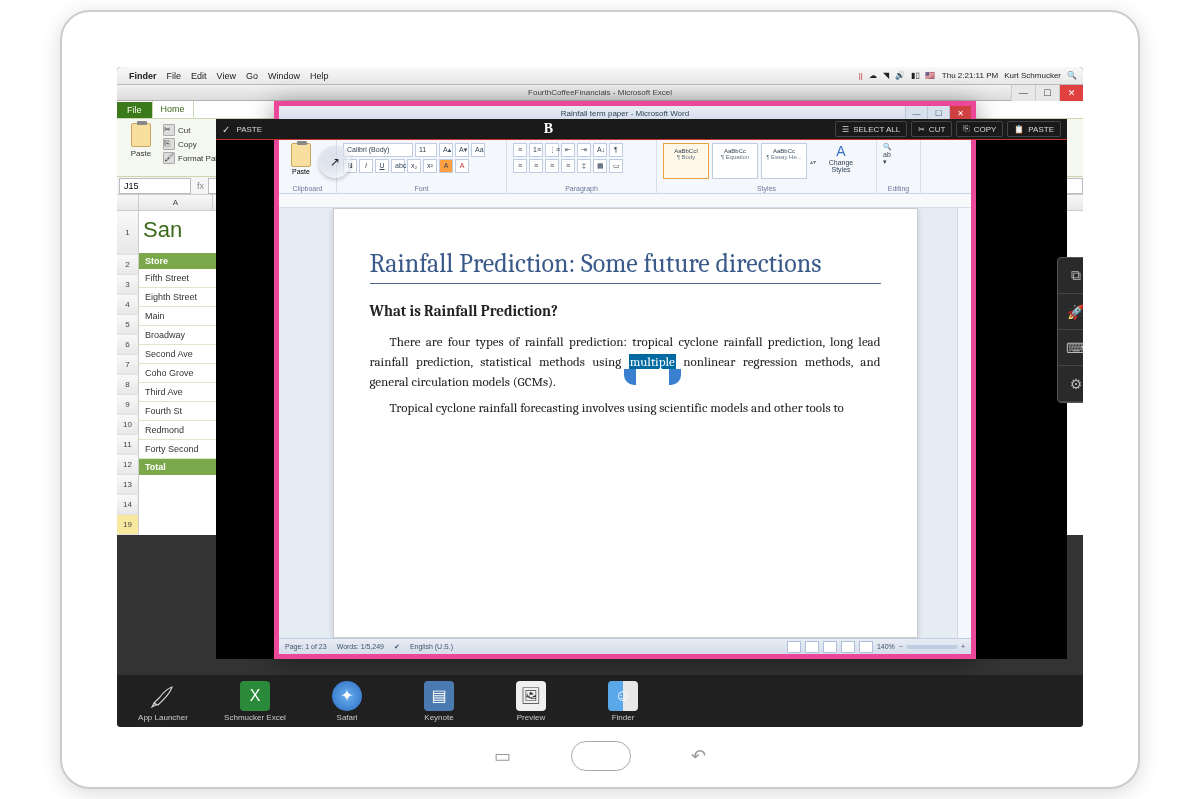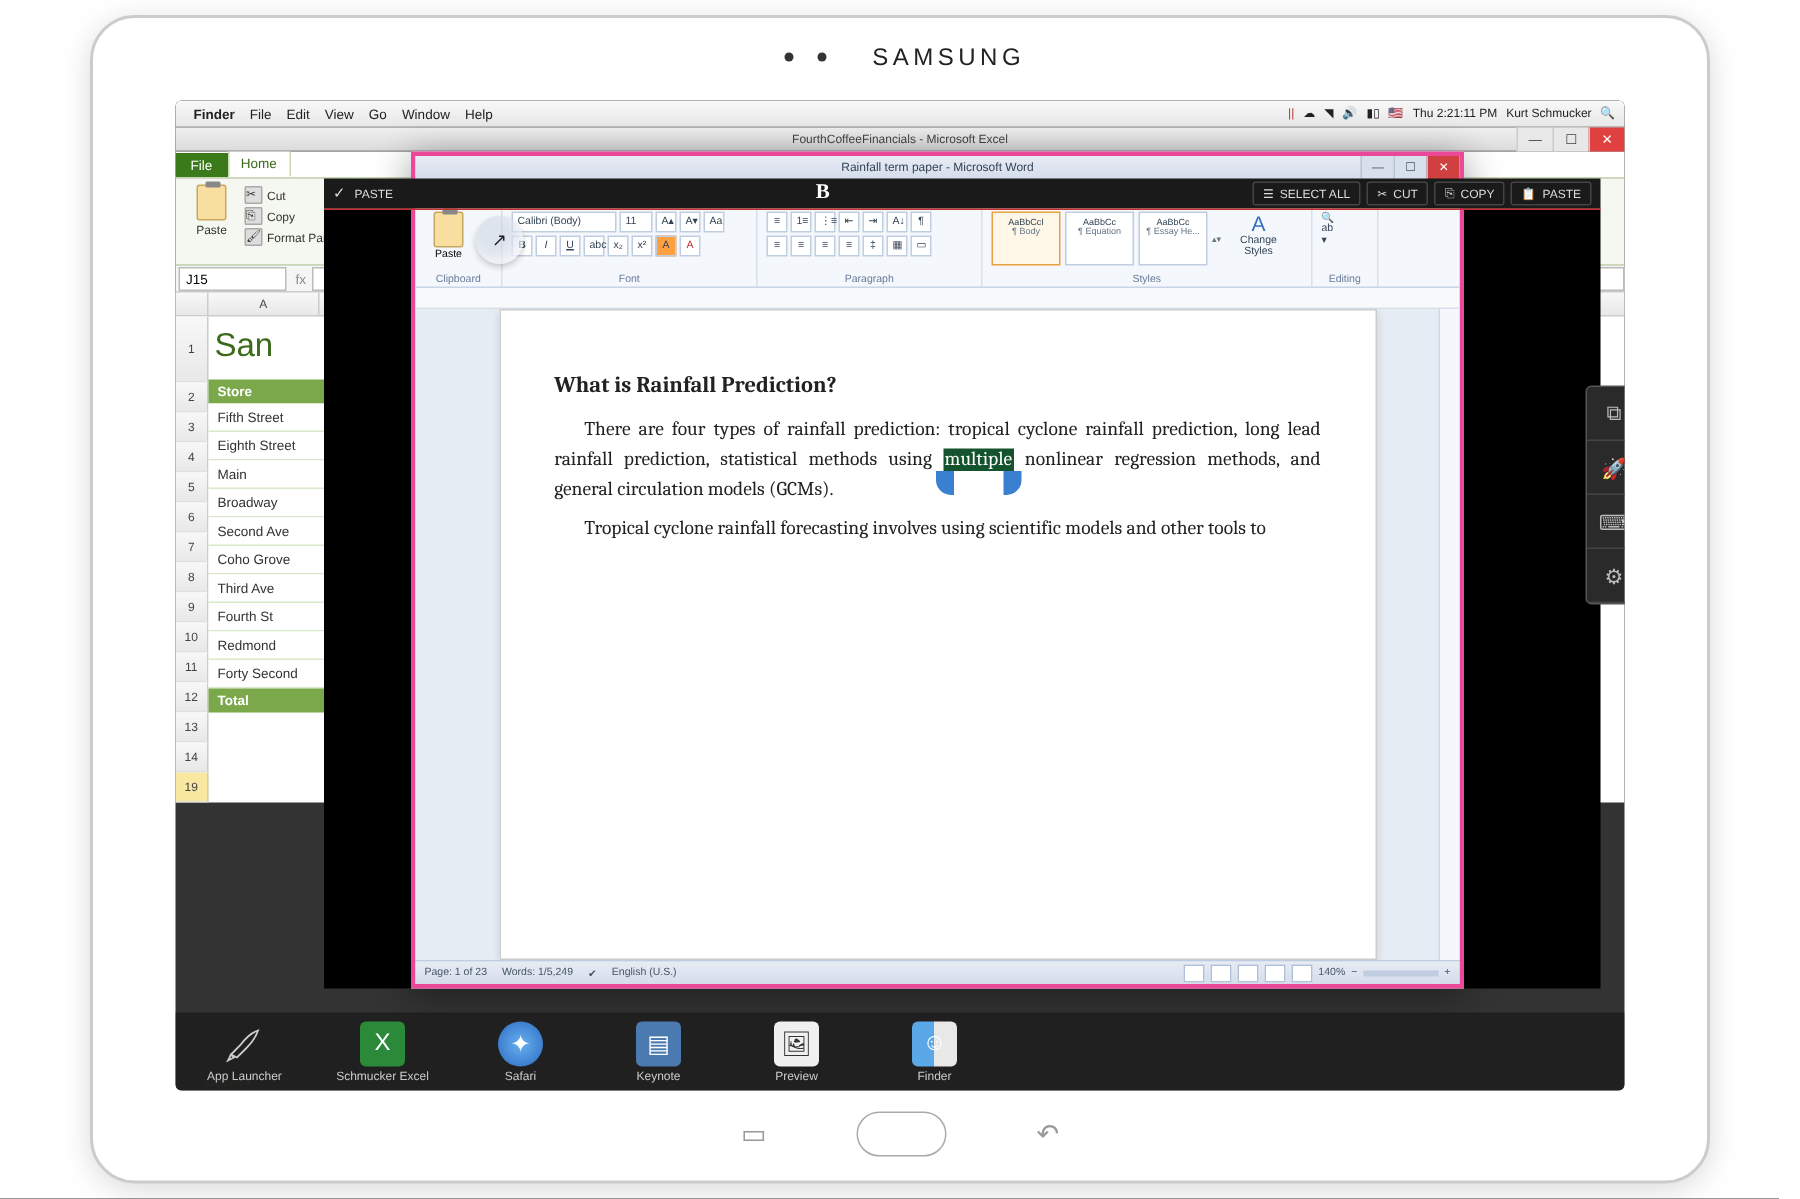--- a/index.html
+++ b/index.html
@@ -82,21 +82,21 @@
   }
   .parallels-toolbar .done-area { display:flex; align-items:center; gap:6px; }
   .parallels-toolbar .check { font-size:10px; }
   .parallels-toolbar .right-tools { margin-left:auto; display:flex; gap:4px; }
   .ptool { display:flex; align-items:center; gap:4px; border:1px solid #444; padding:2px 6px; border-radius:2px; }
   .parallels-redline { position:absolute; left:99px; right:16px; top:72px; height:1px; background:#c83030; z-index:7; }
   
   
   .word-window {
     position:absolute; left:157px; right:107px; top:34px; bottom:68px;
-    background:#fff; border:3px solid #ec4899; z-index:5; box-shadow: 0 4px 24px rgba(0,0,0,.4);
+    background:#fff; border:5px solid #ec4899; z-index:5; box-shadow: 0 4px 24px rgba(0,0,0,.4);
     display:flex; flex-direction:column;
   }
   .word-title { height:16px; background:linear-gradient(#e8ecf4,#d4dceb); font-size:8px; text-align:center; line-height:16px; color:#345; position:relative; }
   .word-title .wb { position:absolute; right:0; top:0; display:flex; }
   .word-title .wb span { width:22px; height:16px; line-height:16px; text-align:center; font-size:8px; background:#d8e0ec; border-left:1px solid #b8c4d8; color:#456; }
   .word-title .wb .wcl { background:#d04040; color:#fff; }
   .word-tabs { height:18px; background:#fff; border-bottom:1px solid #c8d4e8; display:flex; font-size:8px; align-items:flex-end; }
   .word-tabs .wfile { background:#2a5aa8; color:#fff; padding:3px 12px; }
   .word-tabs .wtab { padding:3px 10px; color:#2a5aa8; }
   .word-tabs .wtab.active { border:1px solid #c8d4e8; border-bottom:1px solid #fff; background:#fff; }
@@ -113,21 +113,21 @@
   
   .word-ruler { height:14px; background:#f8f9fb; border-bottom:1px solid #d8e0ec; }
   .word-doc { flex:1; background:#e6ecf4; display:flex; justify-content:center; overflow:hidden; position:relative; }
   .word-doc .vsb { position:absolute; right:0; top:0; bottom:0; width:14px; background:#f4f7fb; border-left:1px solid #d0d8e8;}
   .word-page { width:585px; background:#fff; border:1px solid #ccc; box-shadow:0 2px 6px rgba(0,0,0,.15); padding:40px 36px 20px 36px; }
   .doc-title { font-family:"Cambria","Times New Roman",serif; font-size:26px; color:#3a5a8a; border-bottom:1px solid #4a6a9a; padding-bottom:4px; margin-bottom:18px; }
   .doc-authors { font-family:"Cambria",serif; font-style:italic; font-size:14px; color:#333; margin-bottom:2px; }
   .doc-course { font-family:"Cambria",serif; font-style:italic; font-size:14px; color:#3a70b0; margin-bottom:20px; }
   .doc-h2 { font-family:"Cambria",serif; font-weight:bold; font-size:15px; color:#222; margin-bottom:12px; }
   .doc-p { font-family:"Cambria","Times New Roman",serif; font-size:13px; color:#222; line-height:1.55; text-indent:20px; text-align:justify; margin-bottom:6px; }
-  .sel-word { background:#14532d; color:#fff; padding:0 1px; position:relative; }
+  .sel-word { background:#0369a1; color:#fff; padding:0 1px; position:relative; }
   .sel-handle { position:absolute; width:12px; height:16px; background:#3a80d0; bottom:-16px; }
   .sel-handle.left { left:-5px; border-radius:0 0 0 10px; }
   .sel-handle.right { right:-5px; border-radius:0 0 10px 0; }
   .word-status { height:16px; background:linear-gradient(#e8ecf4,#d4dceb); border-top:1px solid #c0cce0; font-size:7px; color:#456; display:flex; align-items:center; padding:0 6px; gap:10px; }
   .word-status .sright { margin-left:auto; display:flex; gap:4px; align-items:center; }
   .word-status .vbtn { width:14px; height:12px; border:1px solid #b0c0d8; background:#fff; }
   
   
   .black-left { position:absolute; left:99px; top:72px; width:58px; bottom:68px; background:#000; z-index:4; }
   .black-right { position:absolute; right:16px; top:72px; width:91px; bottom:68px; background:#000; z-index:4; }
@@ -149,25 +149,20 @@
   .dock-icon.keynote { background:#4a7ab0; }
   .dock-icon.preview { background:#f0f0f0; color:#333; }
   .dock-icon.finder { background:linear-gradient(90deg,#5aa8e8 50%,#e8e8e8 50%); }
   .dock-label { font-size:8px; color:#ccc; }
   
 </style>
 </head>
 <body>
 
 <div class="tablet-frame">
-  <div class="tablet-top">
-    <span class="dot"></span>
-    <span class="dot"></span>
-    <span class="brand">SAMSUNG</span>
-  </div>
 
   <div class="screen">
 
     <div class="mac-menubar">
       <span class="apple"></span>
       <span class="mitem" style="font-weight:bold">Finder</span>
       <span class="mitem">File</span>
       <span class="mitem">Edit</span>
       <span class="mitem">View</span>
       <span class="mitem">Go</span>
@@ -408,20 +403,21 @@
         </div>
         <div class="wgrp" style="width:44px">
           <div style="font-size:7px; color:#345">🔍<br>ab<br>▾</div>
           <div class="glabel">Editing</div>
         </div>
       </div>
       <div class="word-ruler"></div>
       <div class="word-doc">
         <div class="vsb"></div>
         <div class="word-page">
+          <div class="doc-title">Rainfall Prediction: Some future directions</div>
           <div class="doc-h2">What is Rainfall Prediction?</div>
           <div class="doc-p">
             <span>There are four types of rainfall prediction: tropical cyclone rainfall prediction, long lead rainfall prediction, statistical methods using </span><span class="sel-word"><span>multiple</span><span class="sel-handle left"></span><span class="sel-handle right"></span></span><span> nonlinear regression methods, and general circulation models (GCMs).</span>
           </div>
           <div class="doc-p">Tropical cyclone rainfall forecasting involves using scientific models and other tools to</div>
         </div>
       </div>
       <div class="word-status">
         <span>Page: 1 of 23</span>
         <span>Words: 1/5,249</span>

